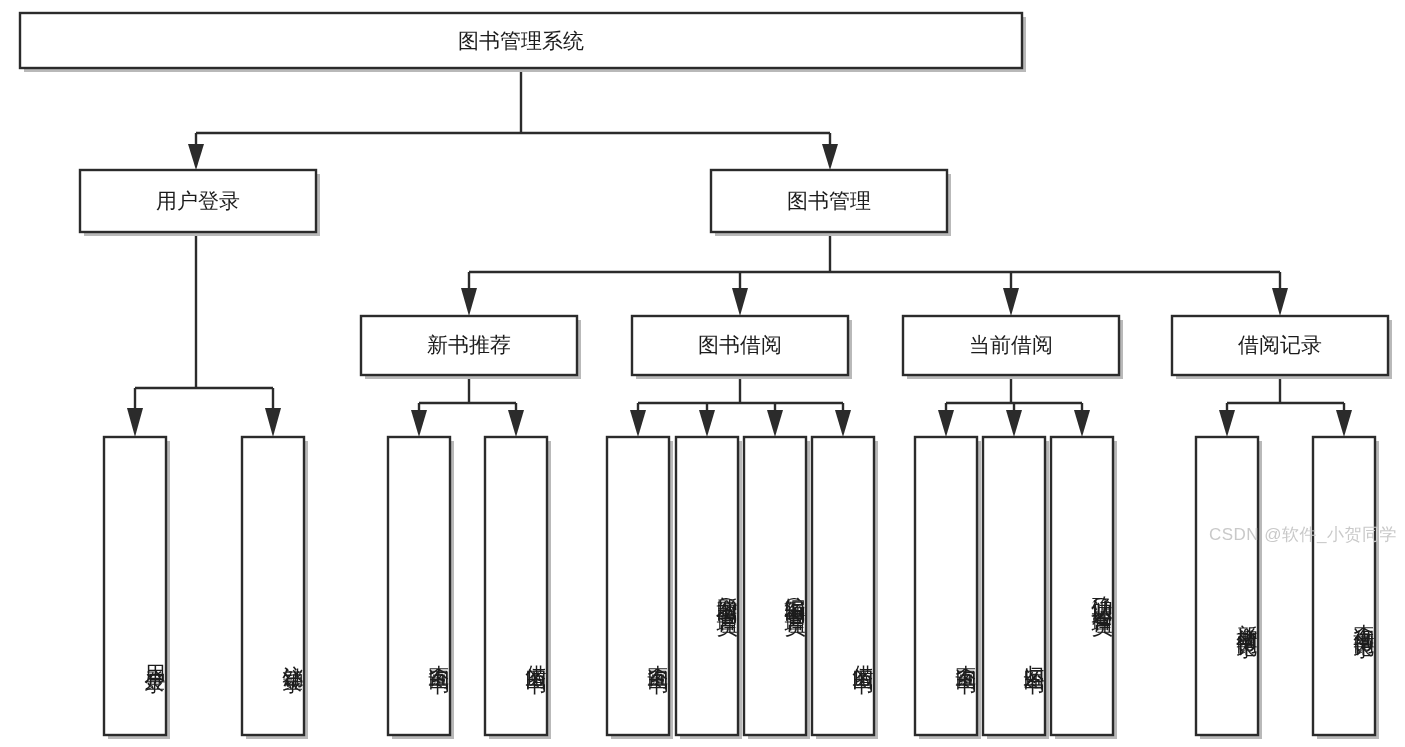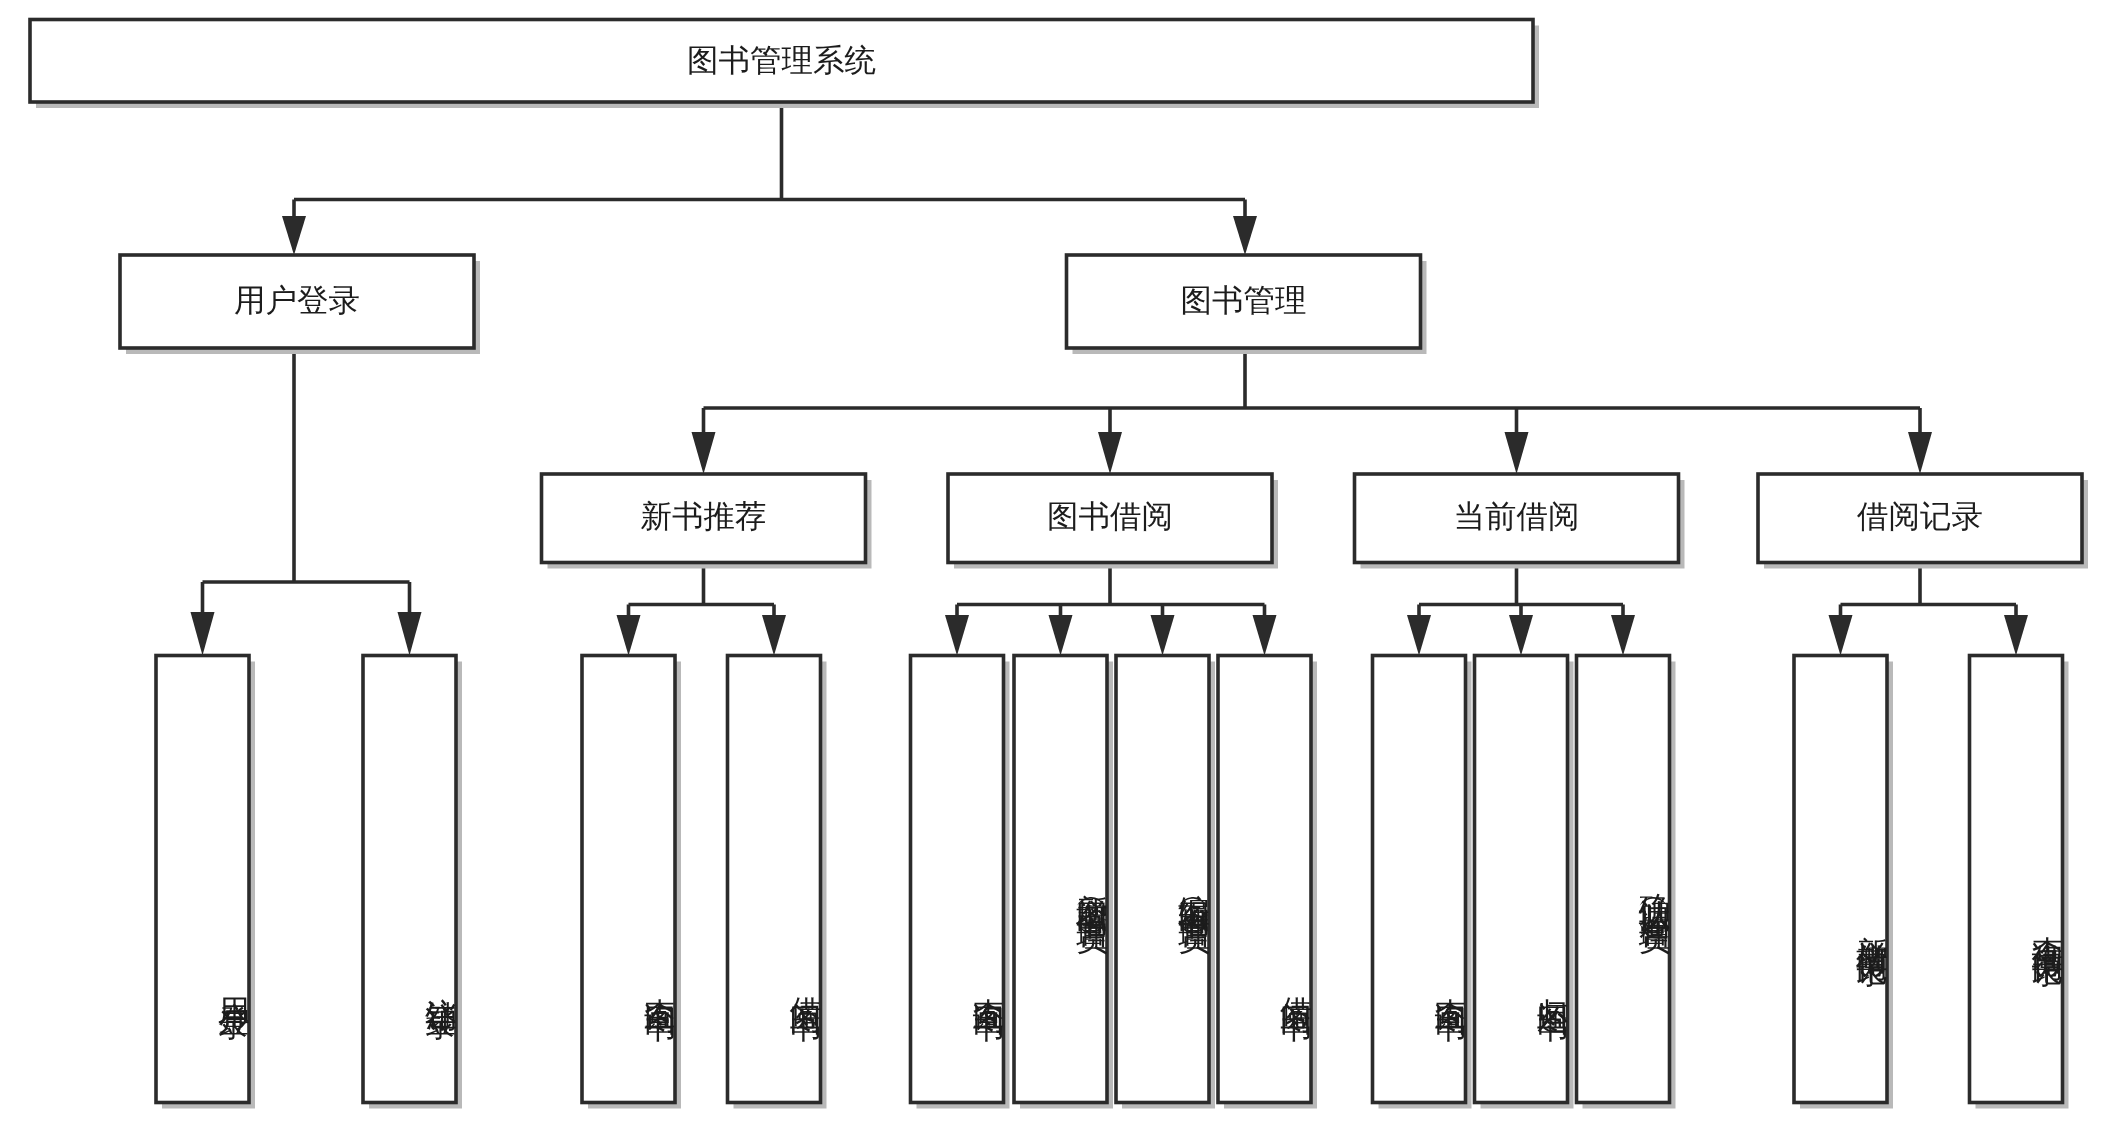--- a/index.html
+++ b/index.html
@@ -264,13 +264,14 @@
   <div class="leaf-label-wrap" style="left:607px; top:437px; width:62px; height:298px; padding-top:68px;">查询图书</div>
   <div class="leaf-label-wrap" style="left:676px; top:437px; width:62px; height:298px; padding-top:6px;">新增图书（管理员）</div>
   <div class="leaf-label-wrap" style="left:744px; top:437px; width:62px; height:298px; padding-top:6px;">编辑图书（管理员）</div>
   <div class="leaf-label-wrap" style="left:812px; top:437px; width:62px; height:298px; padding-top:68px;">借阅图书</div>
   <div class="leaf-label-wrap" style="left:915px; top:437px; width:62px; height:298px; padding-top:68px;">查询图书</div>
   <div class="leaf-label-wrap" style="left:983px; top:437px; width:62px; height:298px; padding-top:68px;">归还图书</div>
   <div class="leaf-label-wrap" style="left:1051px; top:437px; width:62px; height:298px; padding-top:6px;">确认归还（管理员）</div>
   <div class="leaf-label-wrap" style="left:1196px; top:437px; width:62px; height:298px; padding-top:30px;">新增借阅记录</div>
   <div class="leaf-label-wrap" style="left:1313px; top:437px; width:62px; height:298px; padding-top:30px;">查询借阅记录</div>
 
+  <div class="watermark">CSDN @软件_小贺同学</div>
 </div>
 
 </body></html>

